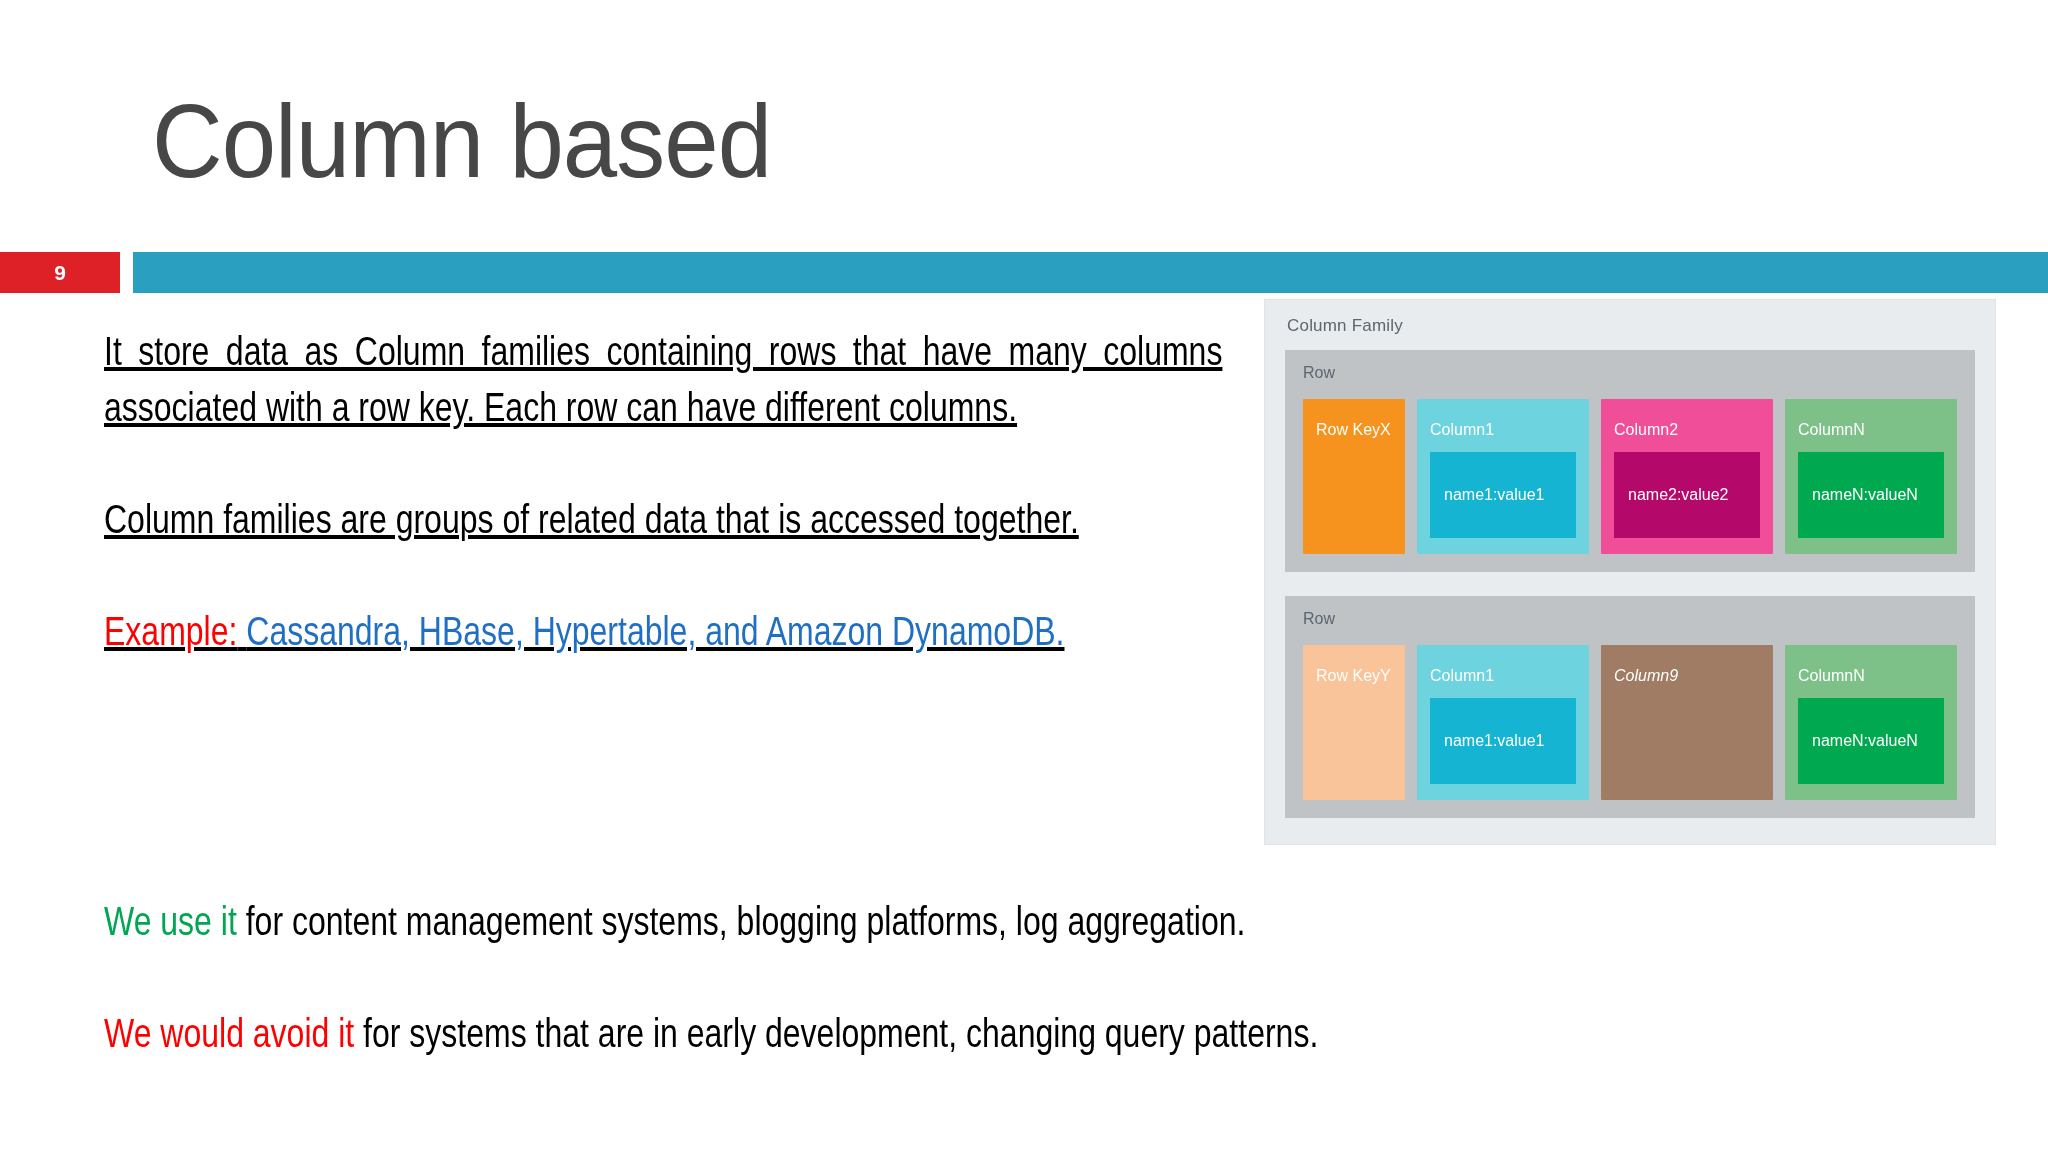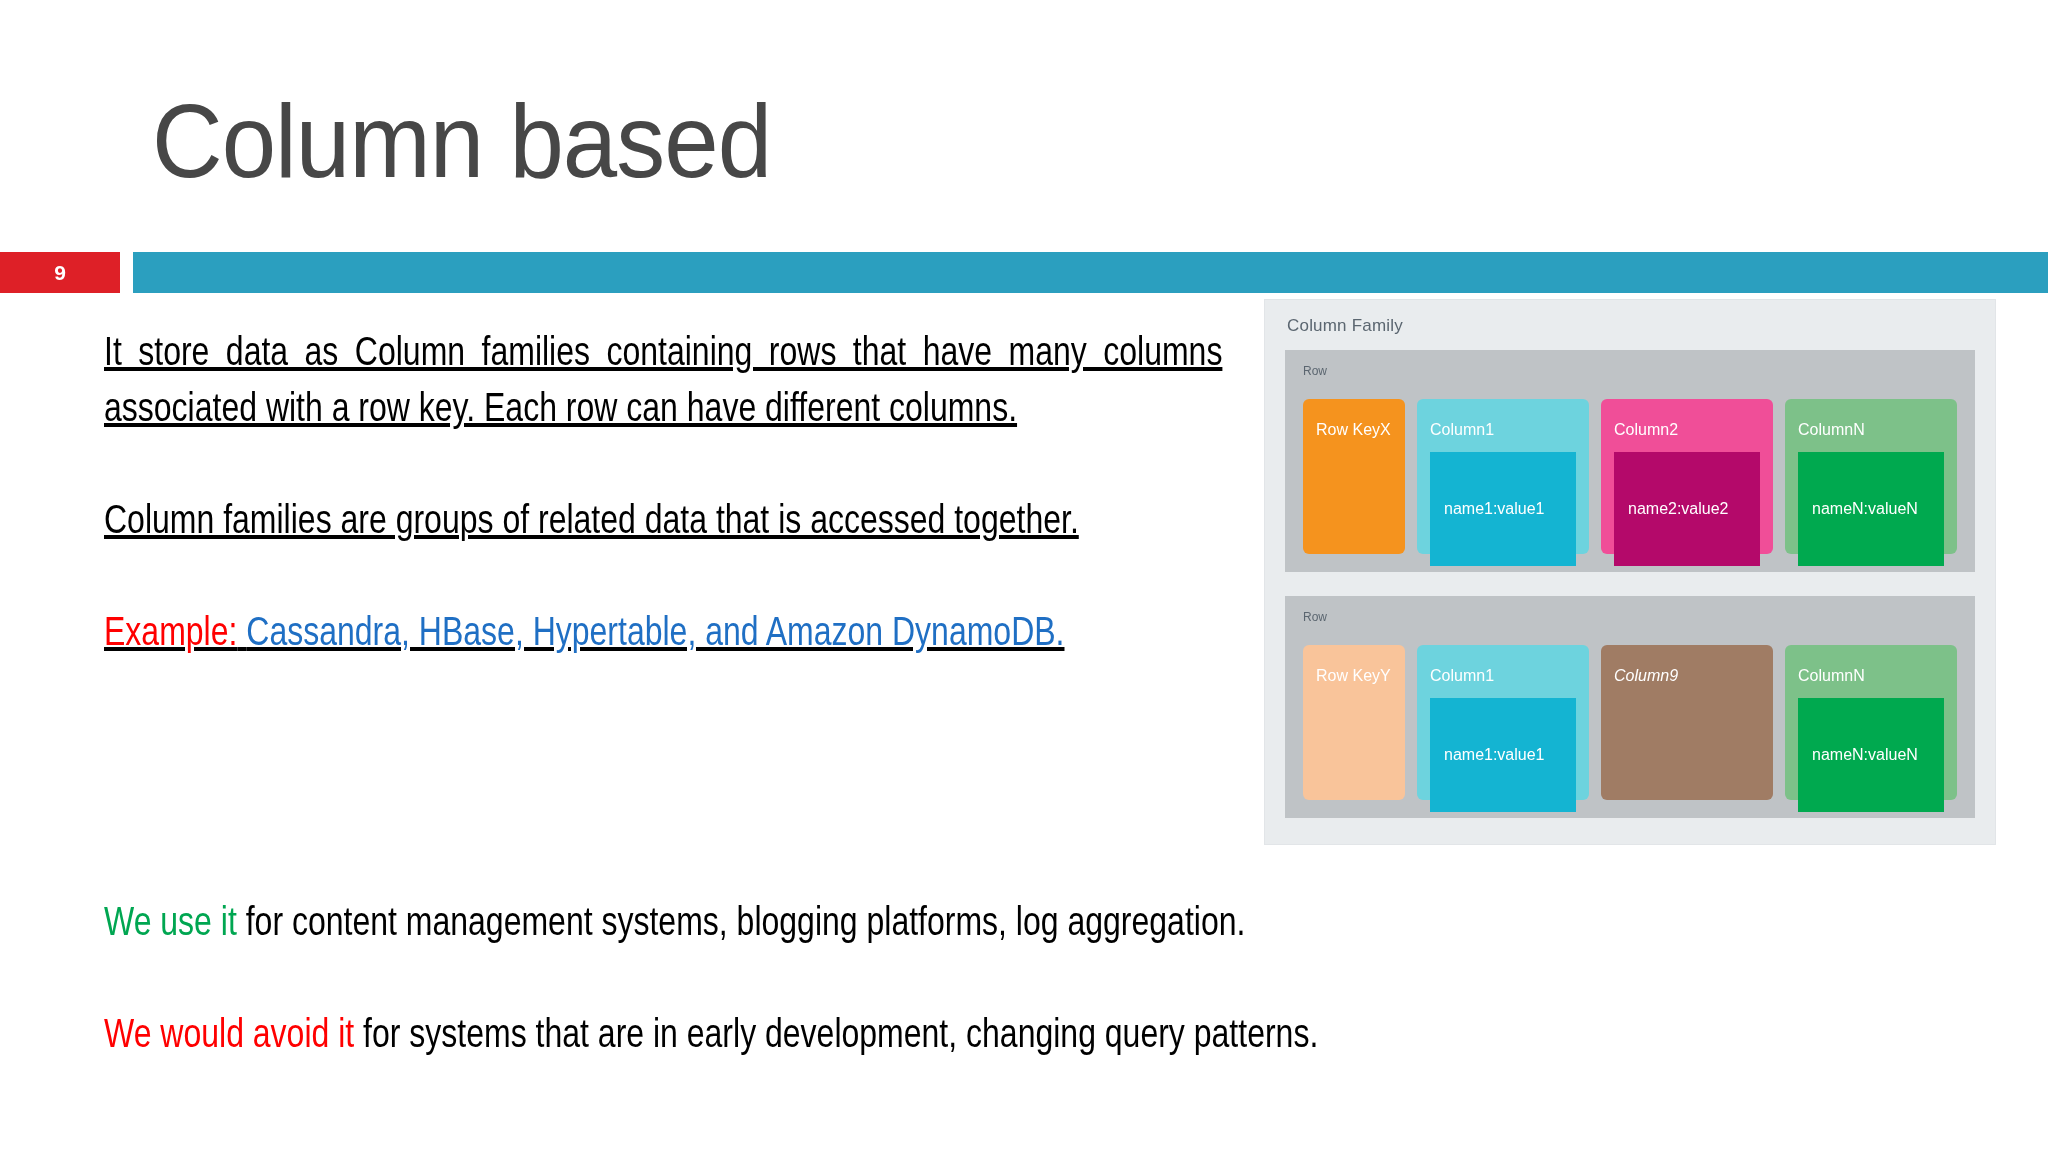--- a/index.html
+++ b/index.html
@@ -110,51 +110,51 @@
     position:absolute;
     left:20px;
     width:690px;
     background:#BFC3C6;
   }
   #row-block-1{ top:50px; height:222px; }
   #row-block-2{ top:296px; height:222px; }
   .row-label{
     position:absolute;
     left:18px; top:14px;
-    font-size:12px;
+    font-size:16px;
     color:#5B6670;
     font-family:"Liberation Sans",sans-serif;
   }
   .cells{
     position:absolute;
     left:18px; top:49px;
     right:18px; bottom:18px;
     display:flex;
     gap:12px;
   }
   .cell{
     position:relative;
-    border-radius:6px;
+    border-radius:1px;
     padding:0;
   }
   .cell.rowkey{ width:102px; }
   .cell.col{ flex:1; }
   .cell-label{
     position:absolute;
     left:13px; top:22px;
     font-size:16px;
     color:#ffffff;
     font-family:"Liberation Sans",sans-serif;
     white-space:nowrap;
   }
   .cell-value-box{
     position:absolute;
     left:13px; top:53px;
     right:13px;
-    height:114px;
+    height:86px;
     display:flex;
     align-items:center;
     padding-left:14px;
     box-sizing:border-box;
   }
   .cell-value{
     font-size:16px;
     color:#ffffff;
     font-family:"Liberation Sans",sans-serif;
     white-space:nowrap;

